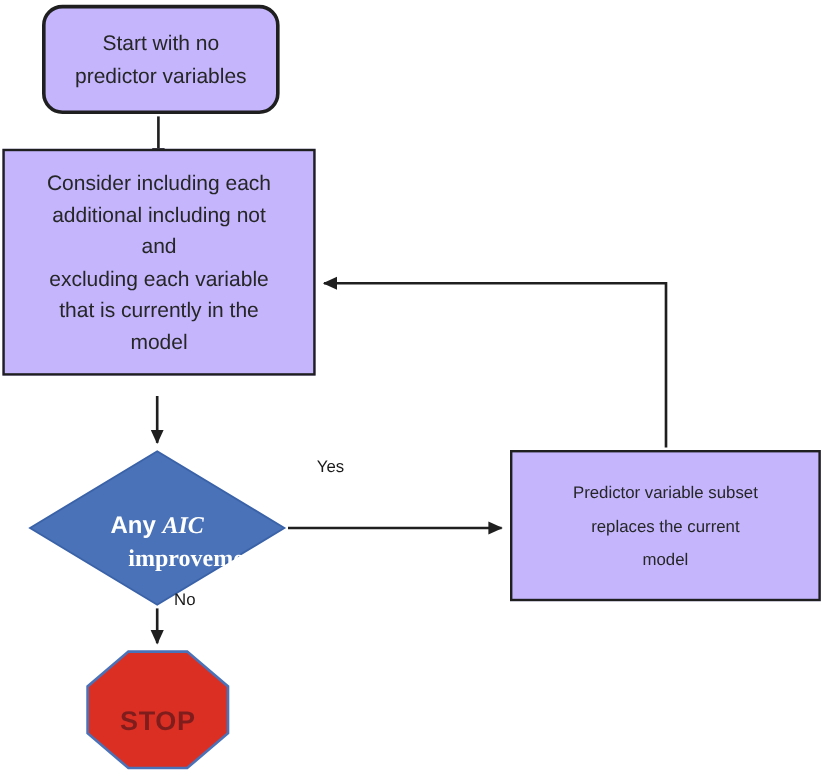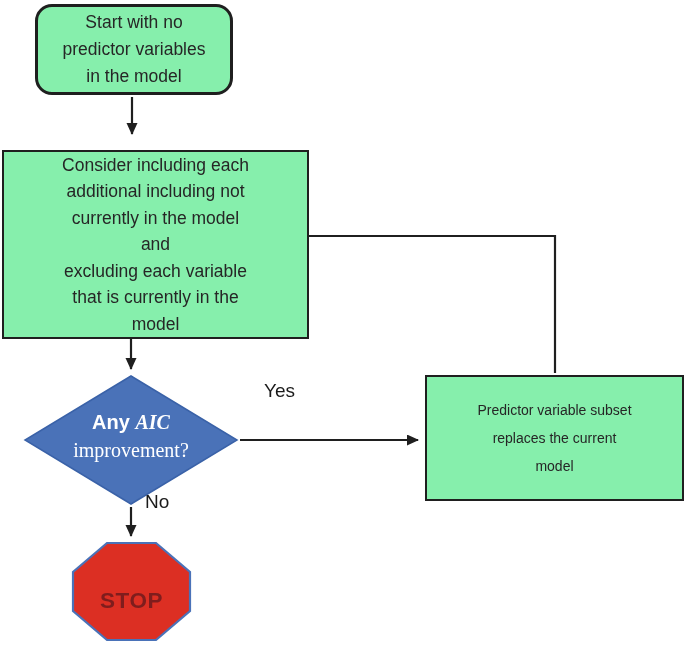--- a/index.html
+++ b/index.html
@@ -24,62 +24,63 @@
   .arrowhead-path{fill:var(--connector);}
   .diamond-shape{fill:var(--diamond-fill);stroke:var(--diamond-border);stroke-width:1.5px;}
   .octagon-shape{fill:var(--stop-fill);stroke:var(--stop-border);stroke-width:2.2px;}
 
   .node{
     position:absolute;
     box-sizing:border-box;
     display:flex;flex-direction:column;
     justify-content:center;
     text-align:center;
-    background:#86efac;
+    background:#c4b5fd;
     border:2px solid #1f1f1f;
   }
   .node .line{width:100%;}
   .start-node{
     left:35px;top:4px;width:198px;height:91px;
     border-width:3px;border-radius:17px;
     font-size:17.5px;line-height:27px;
   }
   .process-node{
-    left:2px;top:150px;width:307px;height:189px;
+    left:2px;top:124px;width:261px;height:189px;
     font-size:17.5px;line-height:26.5px;
   }
   .update-node{
     left:425px;top:375px;width:259px;height:126px;
     font-size:14px;line-height:28px;
   }
   .bold-line{font-weight:normal;}
   .serif-italic{font-family:"Liberation Serif","DejaVu Serif",serif;font-style:italic;}
 
   .diamond-label{
-    position:absolute;left:31px;top:408px;width:200px;
+    position:absolute;left:31px;top:424px;width:200px;
     text-align:center;color:#ffffff;
     font-weight:bold;font-size:20px;line-height:28px;
   }
   .diamond-label .serif-bold-italic{
     font-family:"Liberation Serif","DejaVu Serif",serif;
     font-style:italic;font-weight:bold;
   }
   .diamond-label .serif-bold{
     font-family:"Liberation Serif","DejaVu Serif",serif;
-    font-weight:normal;
+    font-weight:bold;
+    text-align:right;
   }
 
   .stop-label{
     position:absolute;left:73px;top:543px;width:117px;height:115px;
     display:flex;justify-content:center;align-items:center;
     color:#7f1d1d;font-weight:bold;font-size:22.5px;letter-spacing:0.5px;
   }
 
   .branch-label{
-    position:absolute;font-size:19px;color:#1a1a1a;
+    position:absolute;font-size:14px;color:#1a1a1a;
   }
   .yes-label{left:264px;top:380px;}
   .no-label{left:145px;top:491px;}
 </style>
 </head>
 <body>
 
 <div class="canvas">
 
   <svg id="connector-layer" viewBox="0 0 685 647" xmlns="http://www.w3.org/2000/svg">
@@ -95,27 +96,25 @@
     <line class="connector" x1="131" y1="507" x2="131" y2="536" marker-end="url(#arrow)"></line>
     <path class="connector" d="M555,373 L555,236 L270,236" marker-end="url(#arrow)"></path>
 
     <polygon class="diamond-shape" points="131,376 237,440 131,504 25,440"></polygon>
     <polygon class="octagon-shape" points="107,543 156,543 190,572 190,611 156,640 107,640 73,611 73,572"></polygon>
   </svg>
 
   <div class="node start-node">
     <div class="line">Start with no</div>
     <div class="line">predictor variables</div>
-    <div class="line">in the model</div>
   </div>
 
   <div class="node process-node">
     <div class="line">Consider including each</div>
     <div class="line">additional including not</div>
-    <div class="line">currently in the model</div>
     <div class="line bold-line">and</div>
     <div class="line">excluding each variable</div>
     <div class="line">that is currently in the</div>
     <div class="line">model</div>
   </div>
 
   <div class="diamond-label">
     <div class="line"><span>Any </span><span class="serif-bold-italic">AIC</span></div>
     <div class="line serif-bold">improvement?</div>
   </div>

